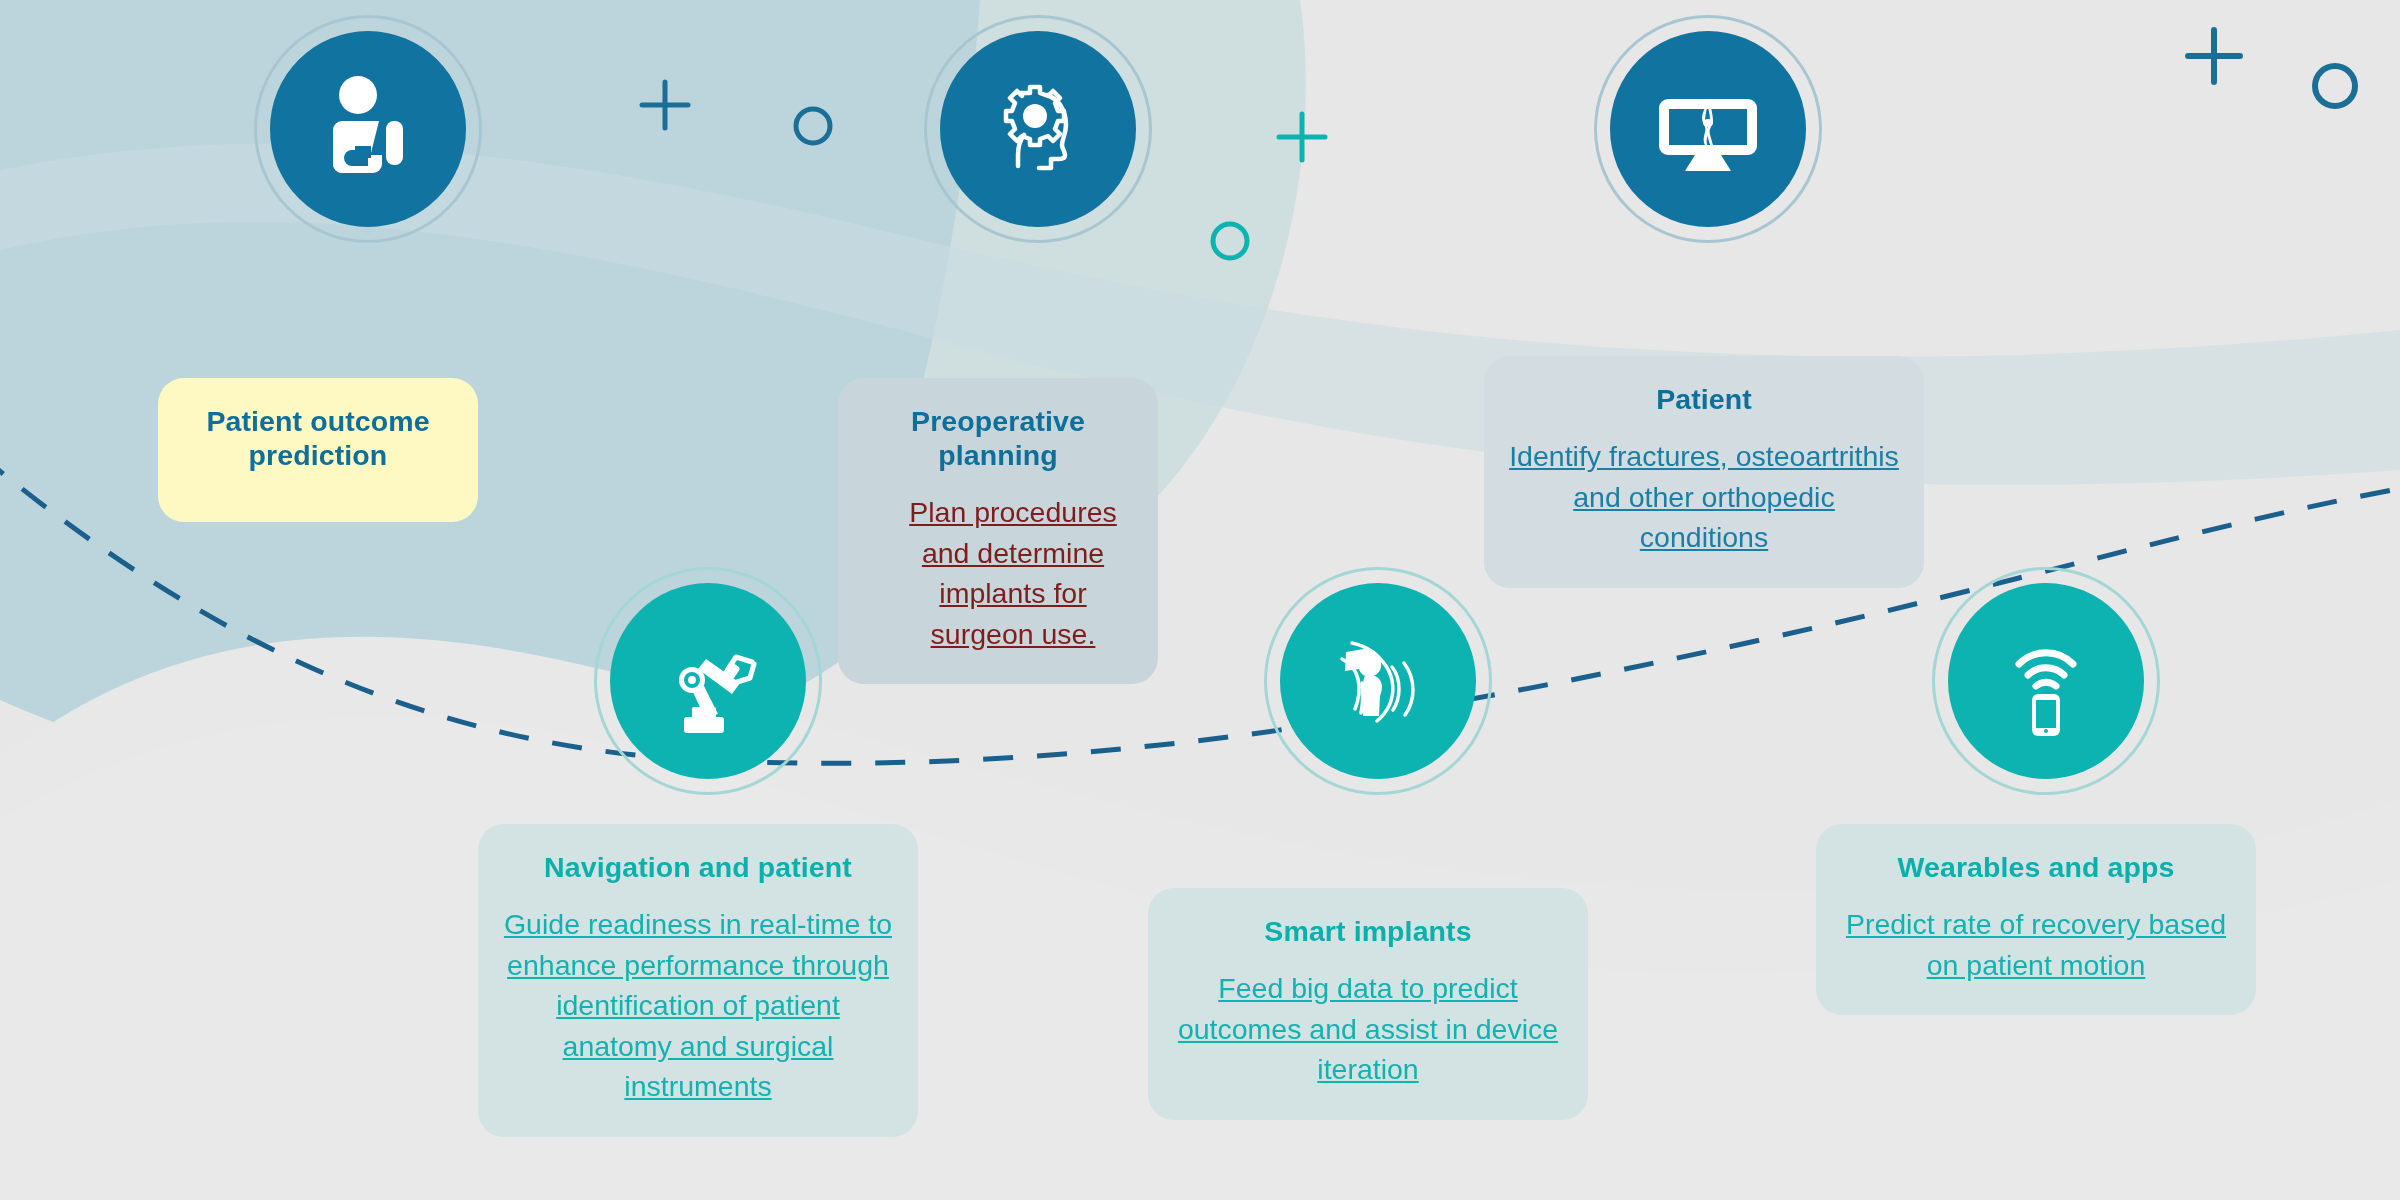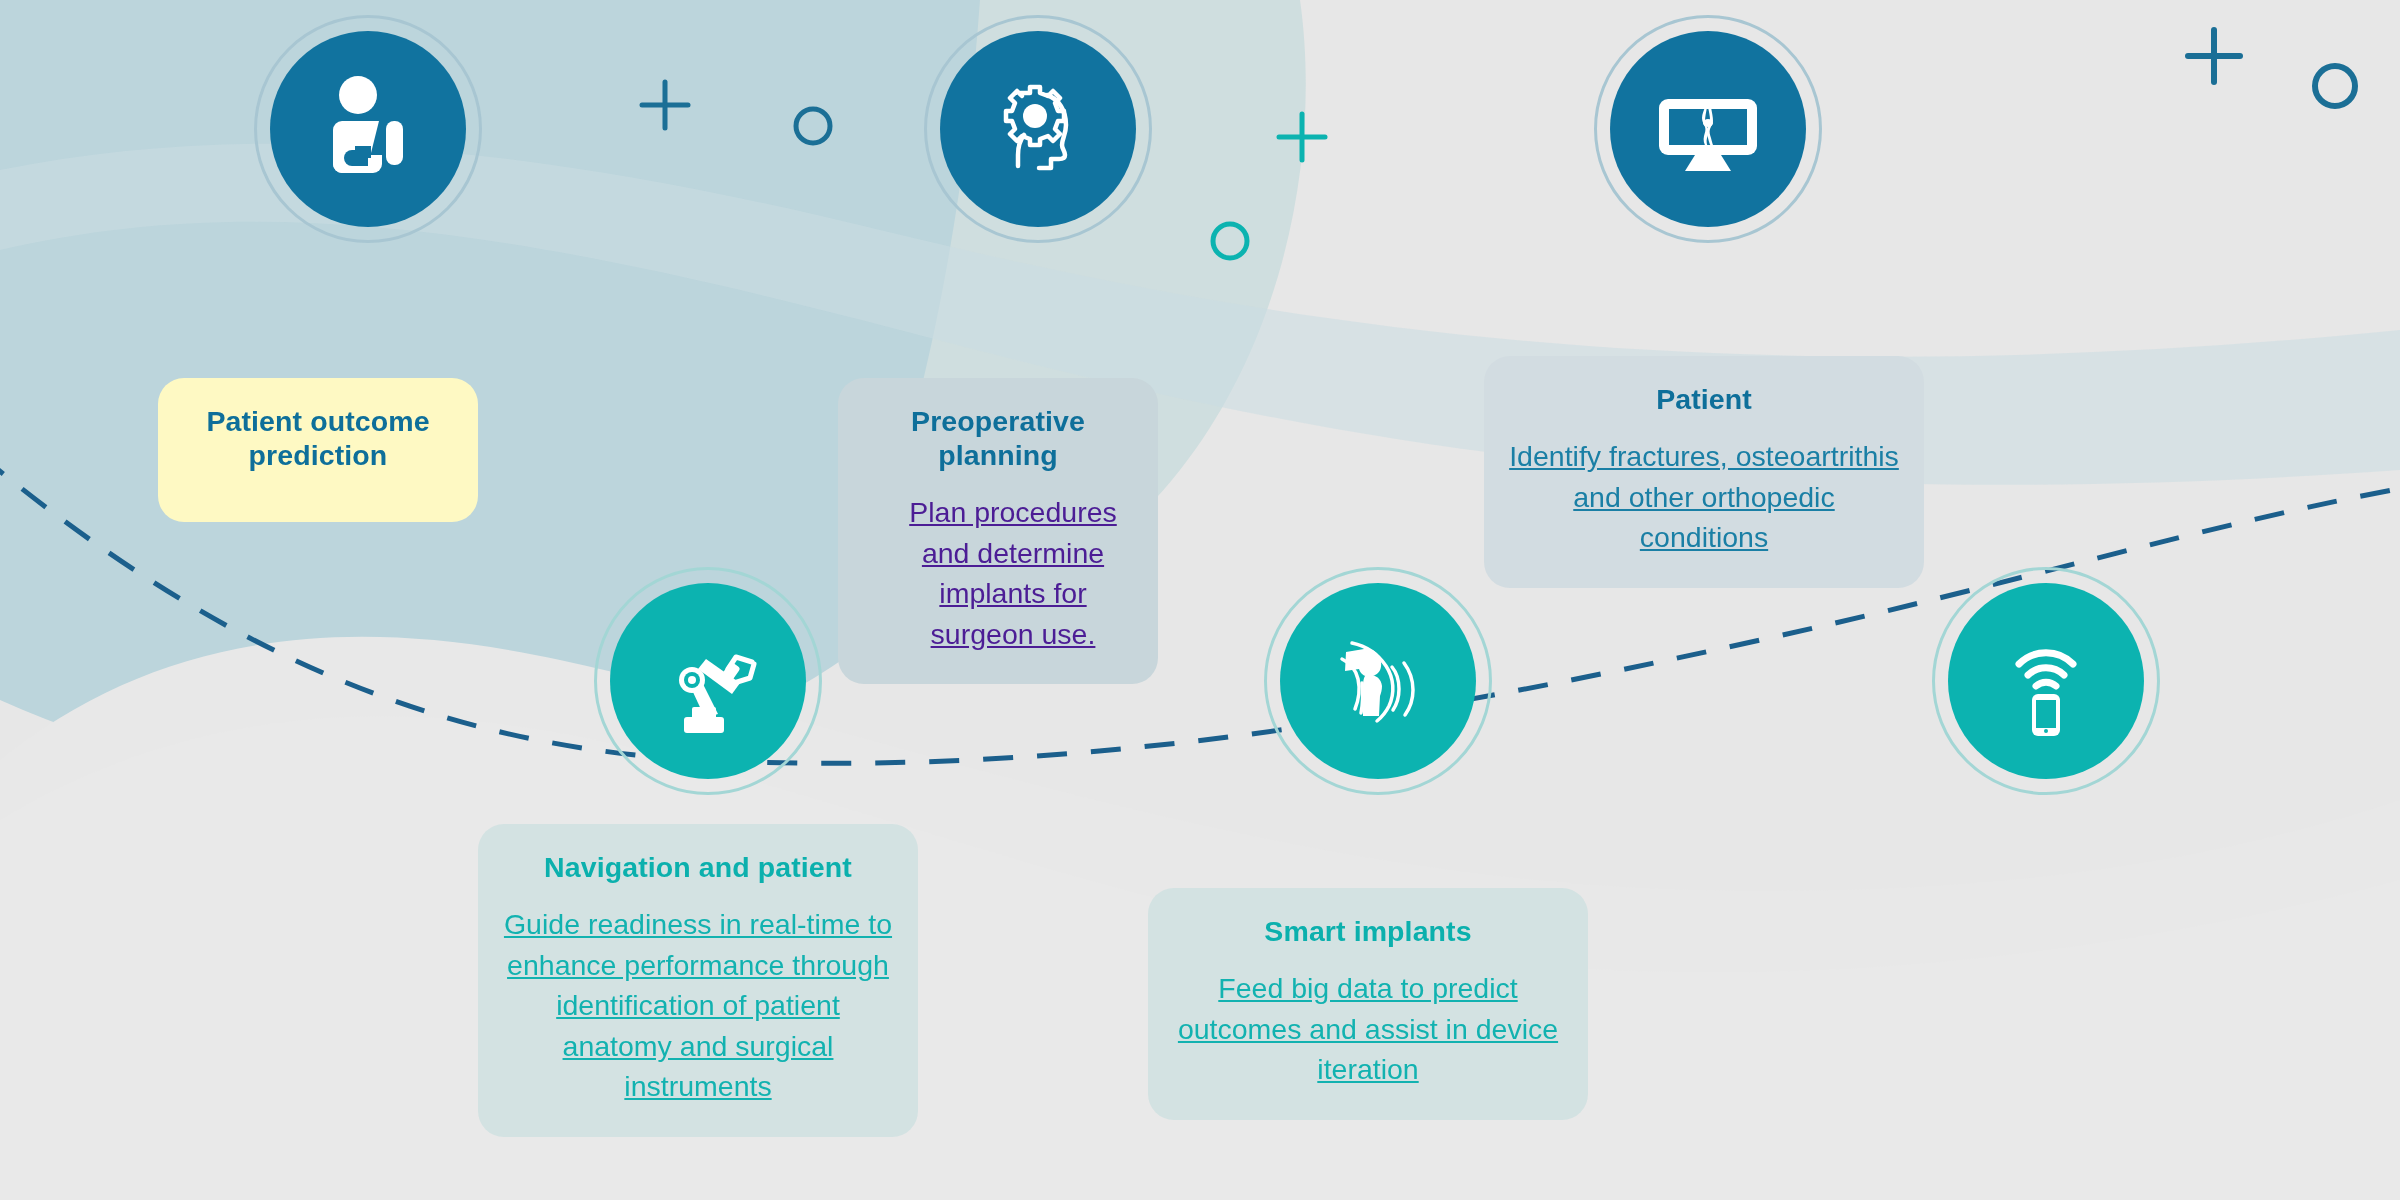--- a/index.html
+++ b/index.html
@@ -50,21 +50,21 @@
     margin: 0;
     text-decoration: underline;
   }
 
   .card.blue { background: #fef9c3; }
   .card.blue .c-title { color: #0e6f9a; }
   .card.blue .c-body  { color: #1a7fa5; }
 
   .card.blue-grey { background: #c8d6db; }
   .card.blue-grey .c-title { color: #0e6f9a; text-align: center; }
-  .card.blue-grey .c-body  { color: #4c1d95; margin-left: 30px; }
+  .card.blue-grey .c-body  { color: #7f1d1d; margin-left: 30px; }
 
   .card.grey-blue { background: #d2dce1; }
   .card.grey-blue .c-title { color: #0e6f9a; }
   .card.grey-blue .c-body  { color: #1a7fa5; }
 
   .card.teal { background: #d3e2e2; }
   .card.teal .c-title { color: #0bb0ad; }
   .card.teal .c-body  { color: #12b2b0; }
 
   
@@ -284,14 +284,18 @@
   <div class="card teal" id="card-navigation">
     <p class="c-title">Navigation and patient</p>
     <p class="c-body">Guide readiness in real-time to enhance performance through identification of patient anatomy and surgical instruments</p>
   </div>
 
   <div class="card teal" id="card-implants">
     <p class="c-title">Smart implants</p>
     <p class="c-body">Feed big data to predict outcomes and assist in device iteration</p>
   </div>
 
+  <div class="card teal" id="card-wearables">
+    <p class="c-title">Wearables and apps</p>
+    <p class="c-body">Predict rate of recovery based on patient motion</p>
+  </div>
 
 </div>
 
 </body></html>

